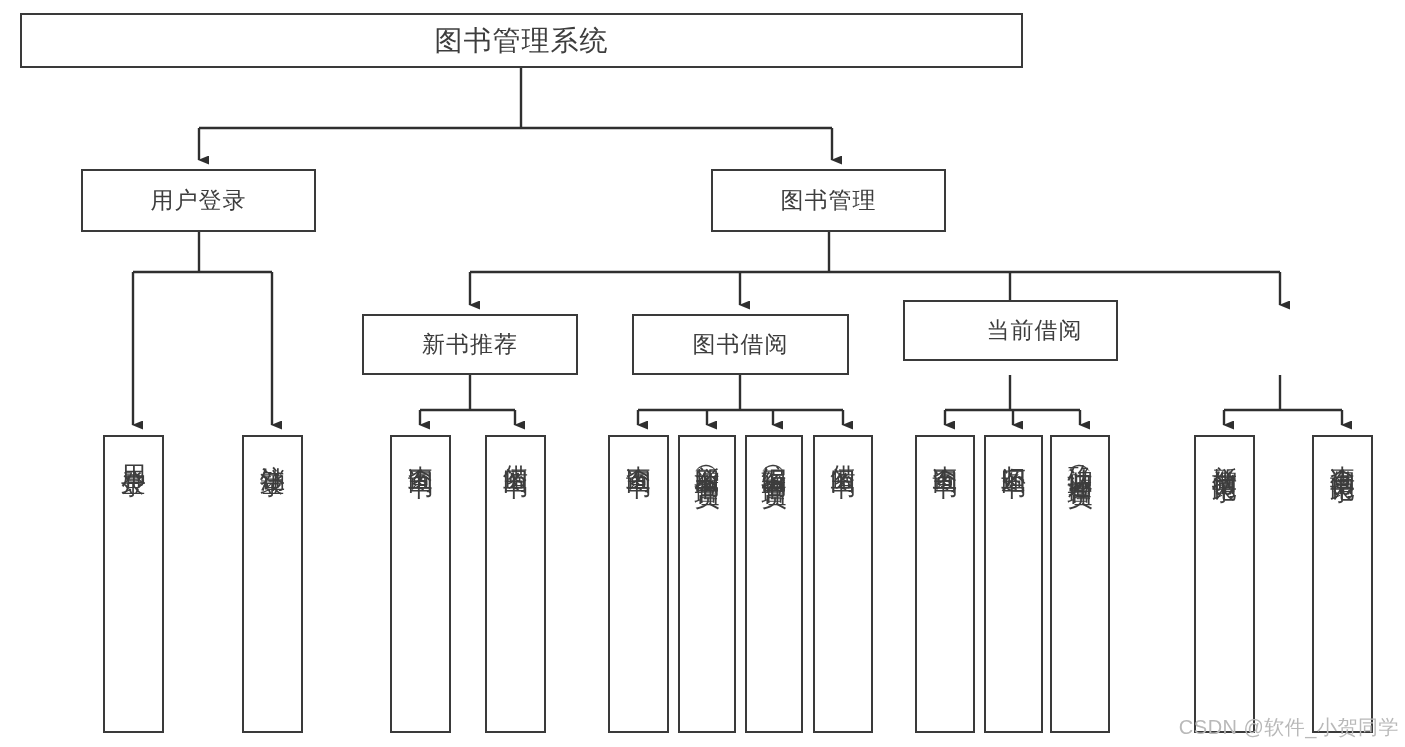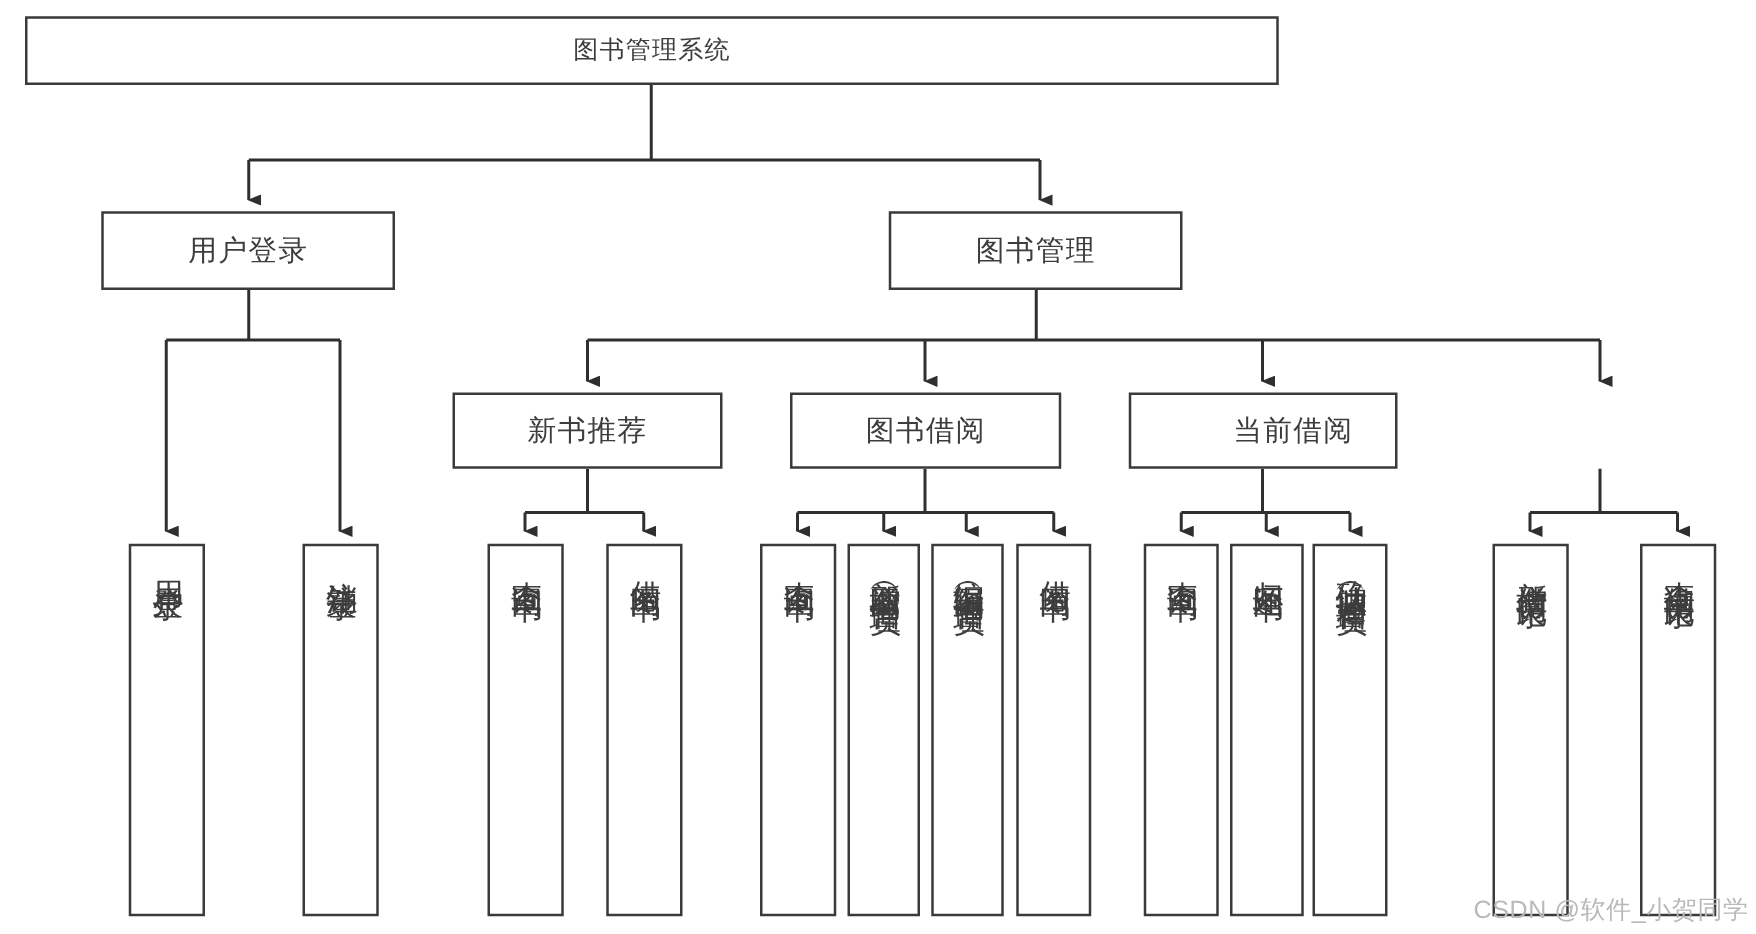--- a/index.html
+++ b/index.html
@@ -26,21 +26,21 @@
     color:#3d3d3d;
     line-height:1.18;
     text-align:center;
     white-space:nowrap;
   }
   
   .node.horiz .label{
     font-size:23px;
     letter-spacing:1px;
   }
-  .node.root .label{font-size:20px;}
+  .node.root .label{font-size:28px;}
   
   .node.leaf{
     align-items:flex-start;
     padding-top:8px;
   }
   .node.leaf .label{
     writing-mode:vertical-rl;
     text-orientation:upright;
     font-size:25px;
     letter-spacing:3px;
@@ -126,21 +126,21 @@
   </div>
 
   <div class="node horiz" style="left:711px;top:169px;width:235px;height:63px;">
     <span class="label">图书管理</span>
   </div>
 
   <div class="node horiz" style="left:632px;top:314px;width:217px;height:61px;">
     <span class="label">图书借阅</span>
   </div>
 
-  <div class="node horiz" style="left:903px;top:314px;width:215px;height:61px;padding-left:48px;">
+  <div class="node horiz" style="left:903px;top:300px;width:215px;height:61px;padding-left:48px;">
     <span class="label">当前借阅</span>
   </div>
 
 
   <div class="node leaf" style="left:103px;top:435px;width:61px;height:298px;">
     <span class="label">用户登录</span>
   </div>
 
   <div class="node leaf" style="left:242px;top:435px;width:61px;height:298px;">
     <span class="label">注销登录</span>

